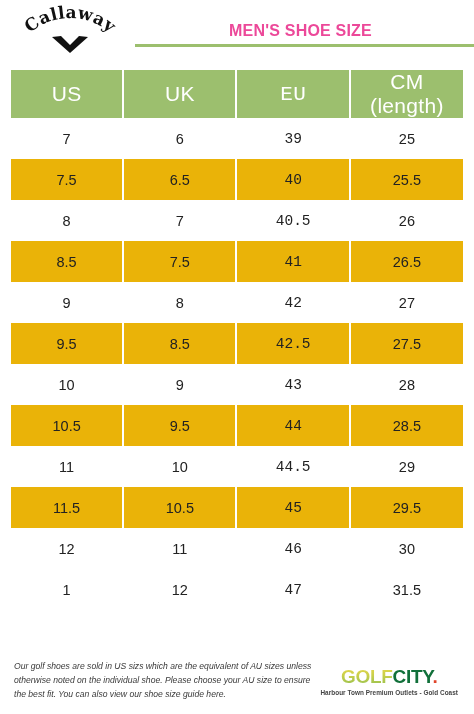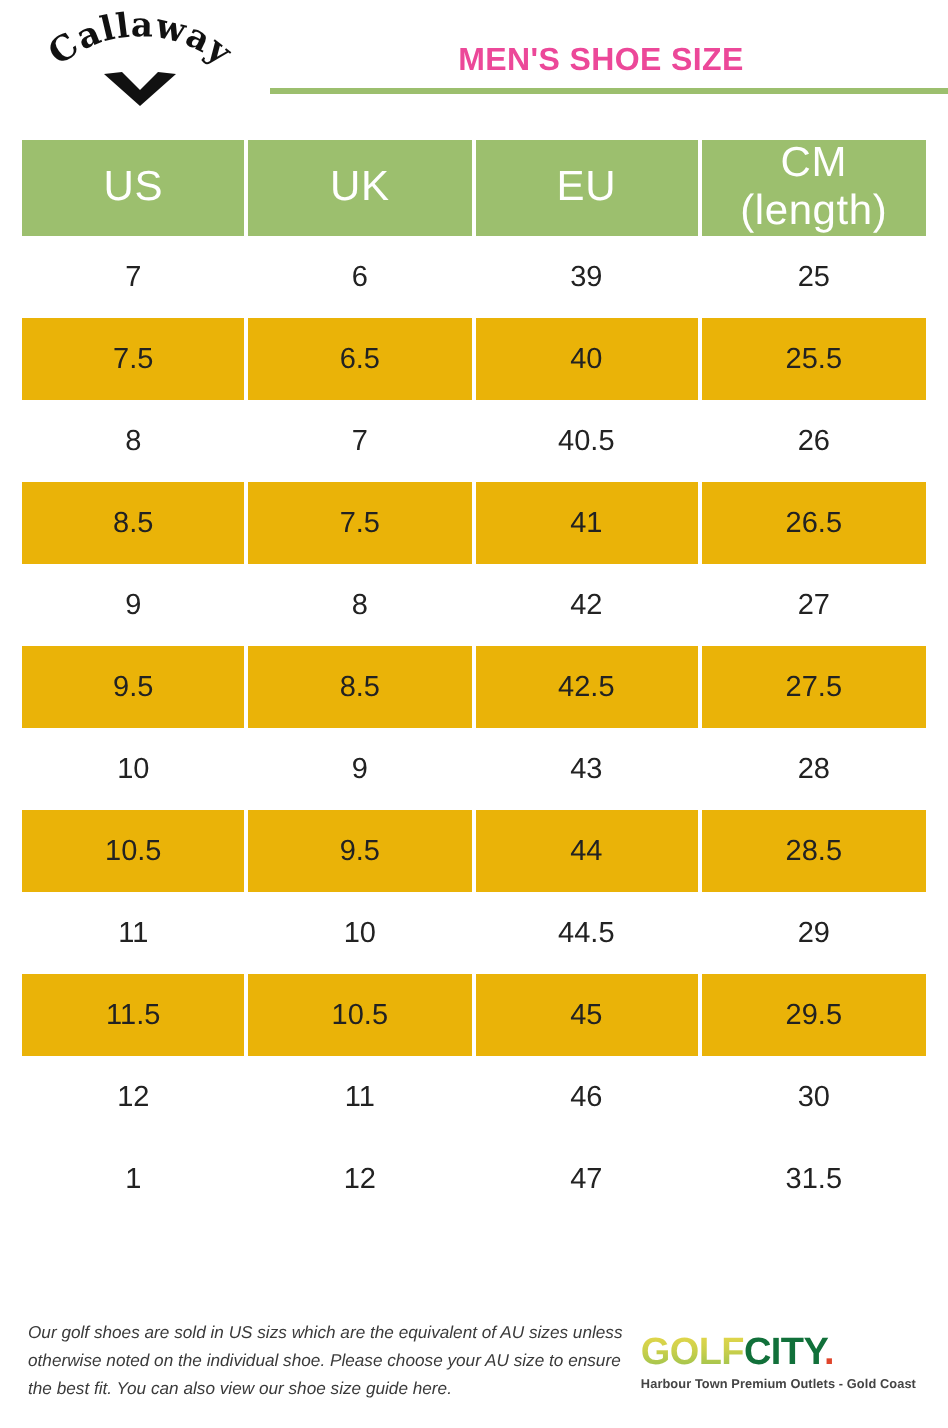--- a/index.html
+++ b/index.html
@@ -88,21 +88,21 @@
     font-size: 14.5px;
     color: #222222;
     border-right: 2px solid #ffffff;
   }
   .data-row td:last-child { border-right: none; text-align: center; }
   .data-row.alt td { background: #eab308; }
   .data-row.plain td { background: #ffffff; }
 
   .col-us  { width: 113px; }
   .col-uk  { width: 113px; }
-  .col-eu  { width: 113px; }
+  .col-eu  { width: 113px; font-family: Liberation Mono, monospace; }
   .col-cm  { width: 113px; }
 
   
   .footer {
     position: absolute;
     left: 0;
     top: 648px;
     width: 464px;
     height: 66px;
     display: flex;
@@ -114,21 +114,21 @@
     box-sizing: border-box;
     font-style: italic;
     font-size: 8.6px;
     line-height: 1.62;
     color: #3a3a3a;
   }
   .footer-logo-wrap {
     flex: 1;
     display: flex;
     flex-direction: column;
-    align-items: flex-start;
+    align-items: center;
     justify-content: center;
     padding-right: 6px;
   }
   .gc-wordmark {
     font-size: 19px;
     font-weight: bold;
     letter-spacing: -0.3px;
     line-height: 1;
     white-space: nowrap;
   }

